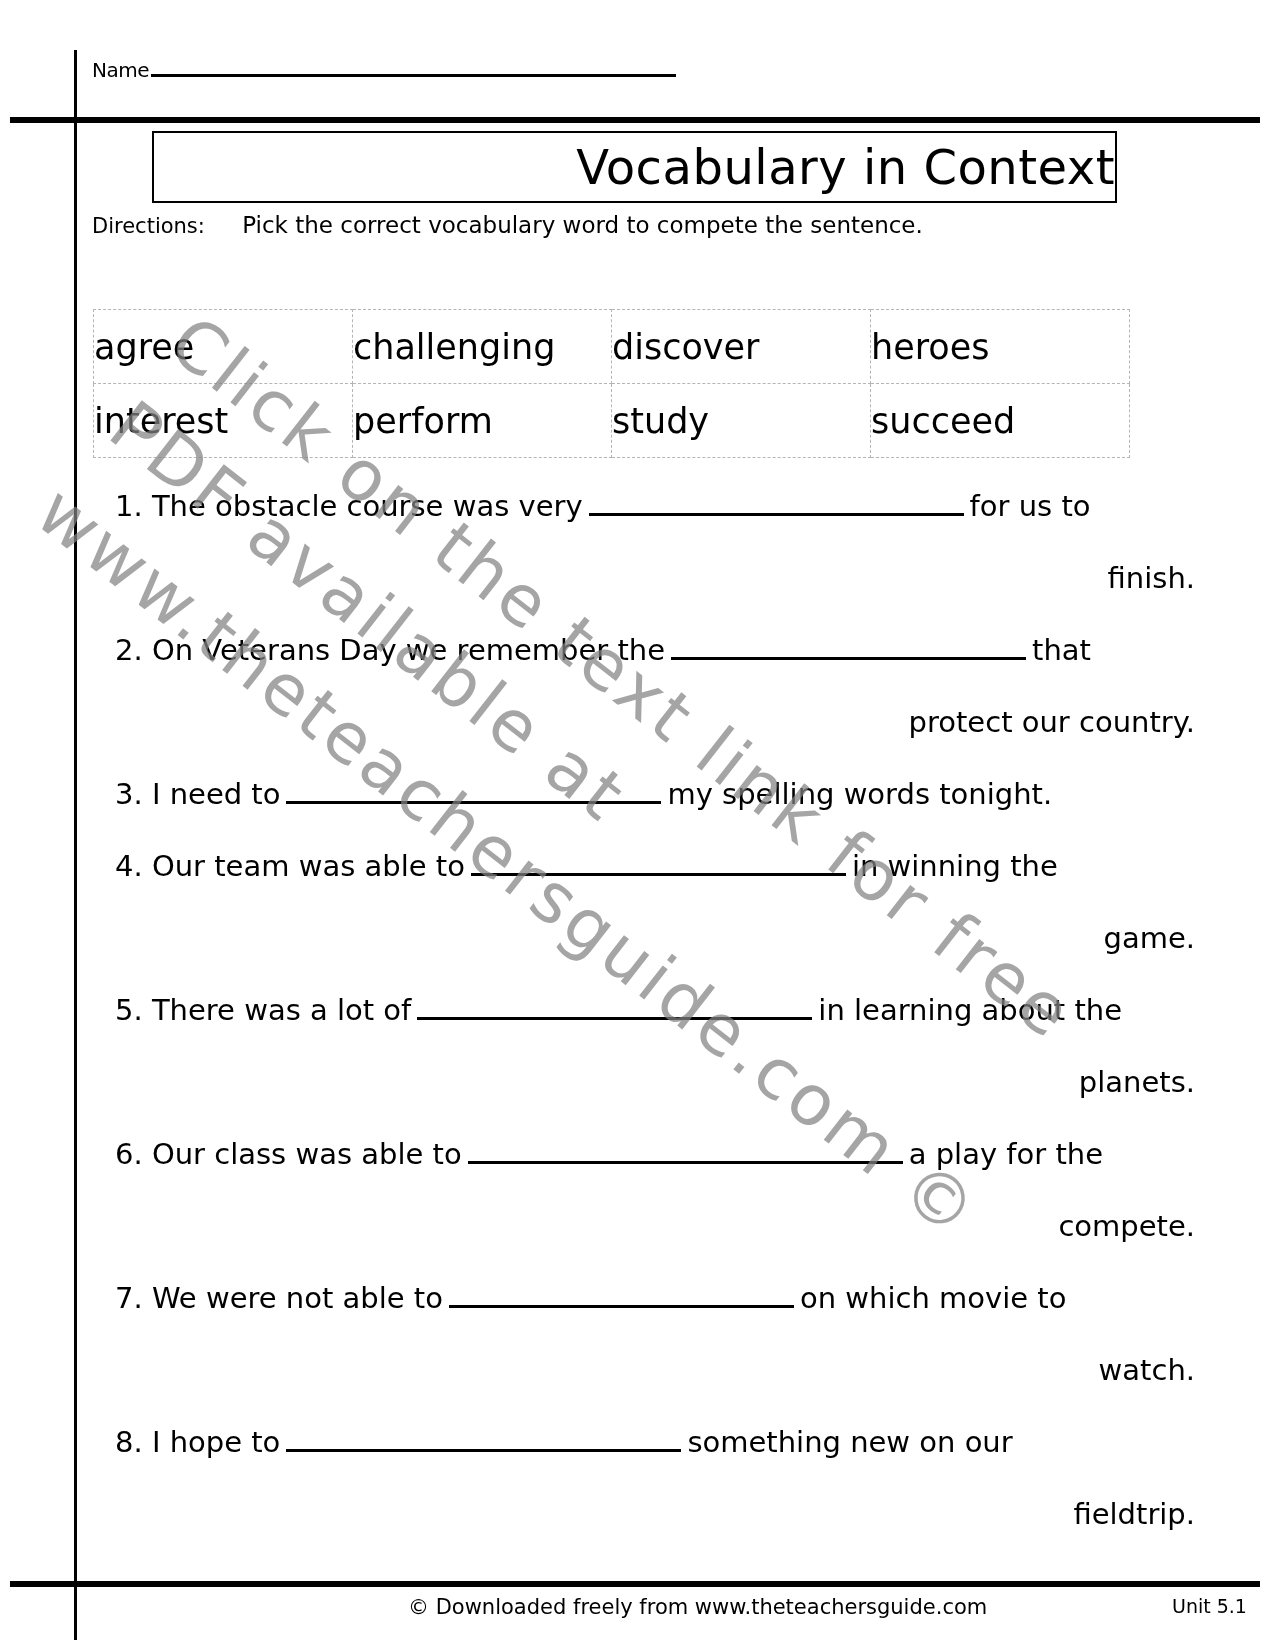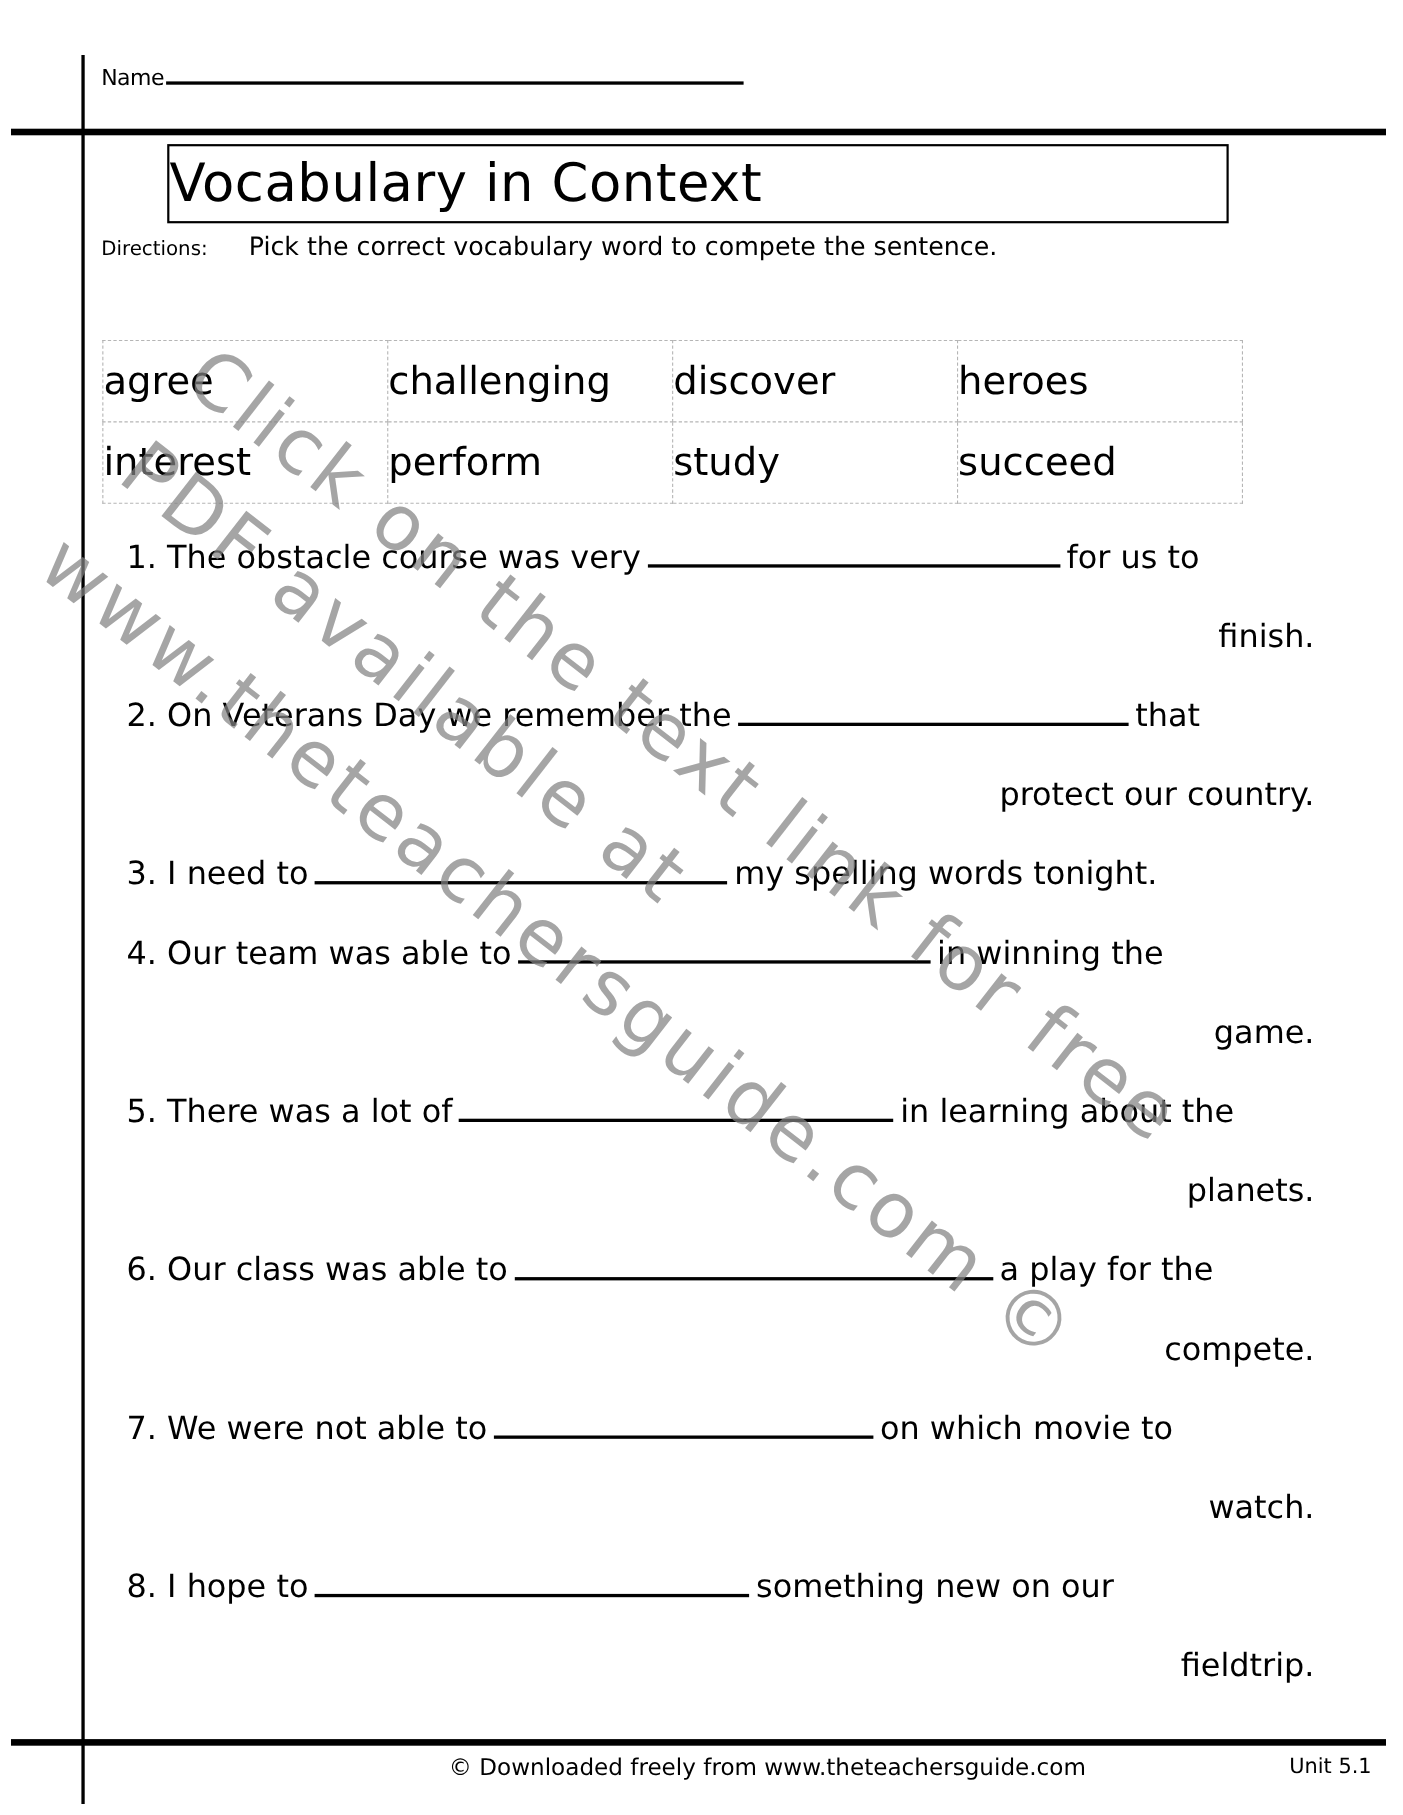--- a/index.html
+++ b/index.html
@@ -4,24 +4,24 @@
 <style>
   html, body { margin: 0; padding: 0; background: #ffffff; }
   body { width: 1275px; height: 1650px; position: relative; overflow: hidden;
          font-family: "DejaVu Sans", sans-serif; color: #000; }
   .vline { position: absolute; left: 74px; top: 50px; width: 3px; height: 1590px; background: #000; }
   .hline-top { position: absolute; left: 10px; top: 117px; width: 1250px; height: 6px; background: #000; }
   .hline-bottom { position: absolute; left: 10px; top: 1581px; width: 1250px; height: 6px; background: #000; }
   .name-row { position: absolute; left: 92px; top: 46px; font-size: 20px; letter-spacing: -0.5px; }
   .name-line { display: inline-block; width: 525px; border-bottom: 3px solid #000; height: 28px; vertical-align: baseline; margin-left: 2px; }
   .title-box { position: absolute; left: 152px; top: 131px; width: 965px; height: 72px; border: 2px solid #000; box-sizing: border-box;
-               display: flex; align-items: center; justify-content: flex-start; }
+               display: flex; align-items: center; justify-content: flex-end; }
   .title { font-size: 48px; letter-spacing: 0.5px; }
   .directions { position: absolute; left: 92px; top: 210px; width: 900px; font-size: 23px; line-height: 31px; }
-  .dir-label { font-size: 18px; margin-right: 30px; }
+  .dir-label { font-size: 21px; margin-right: 30px; }
   .word-table { position: absolute; left: 93px; top: 309px; width: 1037px; height: 149px; border-collapse: collapse; table-layout: fixed; }
   .word-table td { border: 1px dashed #b5b5b5; font-size: 35px; height: 72px; padding: 0; }
   .questions { position: absolute; left: 115px; top: 470px; width: 1080px; }
   .q { font-size: 29px; line-height: 72px; }
   .q-line { display: block; }
   .q-cont { display: block; padding-left: 38px; text-align: right; }
   .blank { display: inline-block; border-bottom: 3px solid #000; height: 24px; margin: 0 6px; vertical-align: baseline; }
   .footer-credit { position: absolute; left: 408px; top: 1595px; font-size: 21px; }
   .footer-unit { position: absolute; left: 1172px; top: 1595px; font-size: 19px; }
   .watermark { position: absolute; pointer-events: none; color: rgba(130,130,130,0.72); white-space: nowrap;

